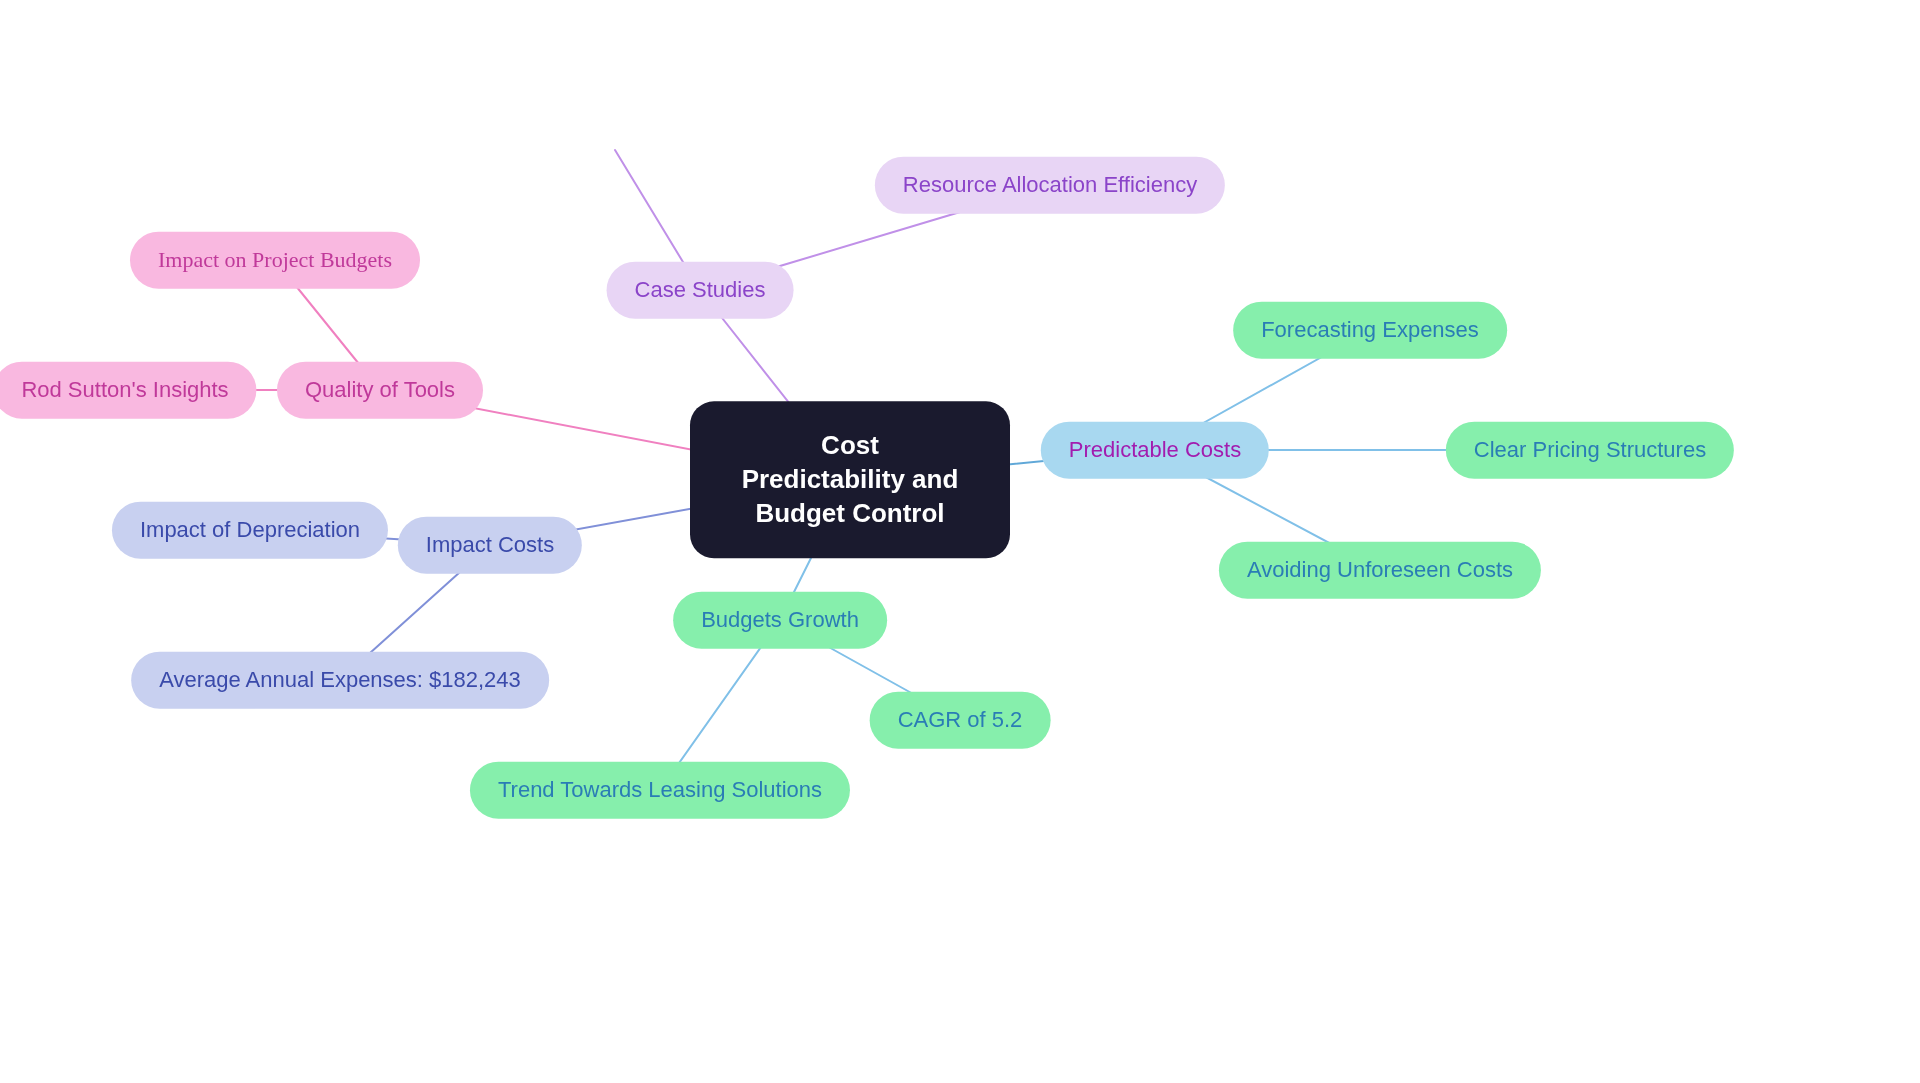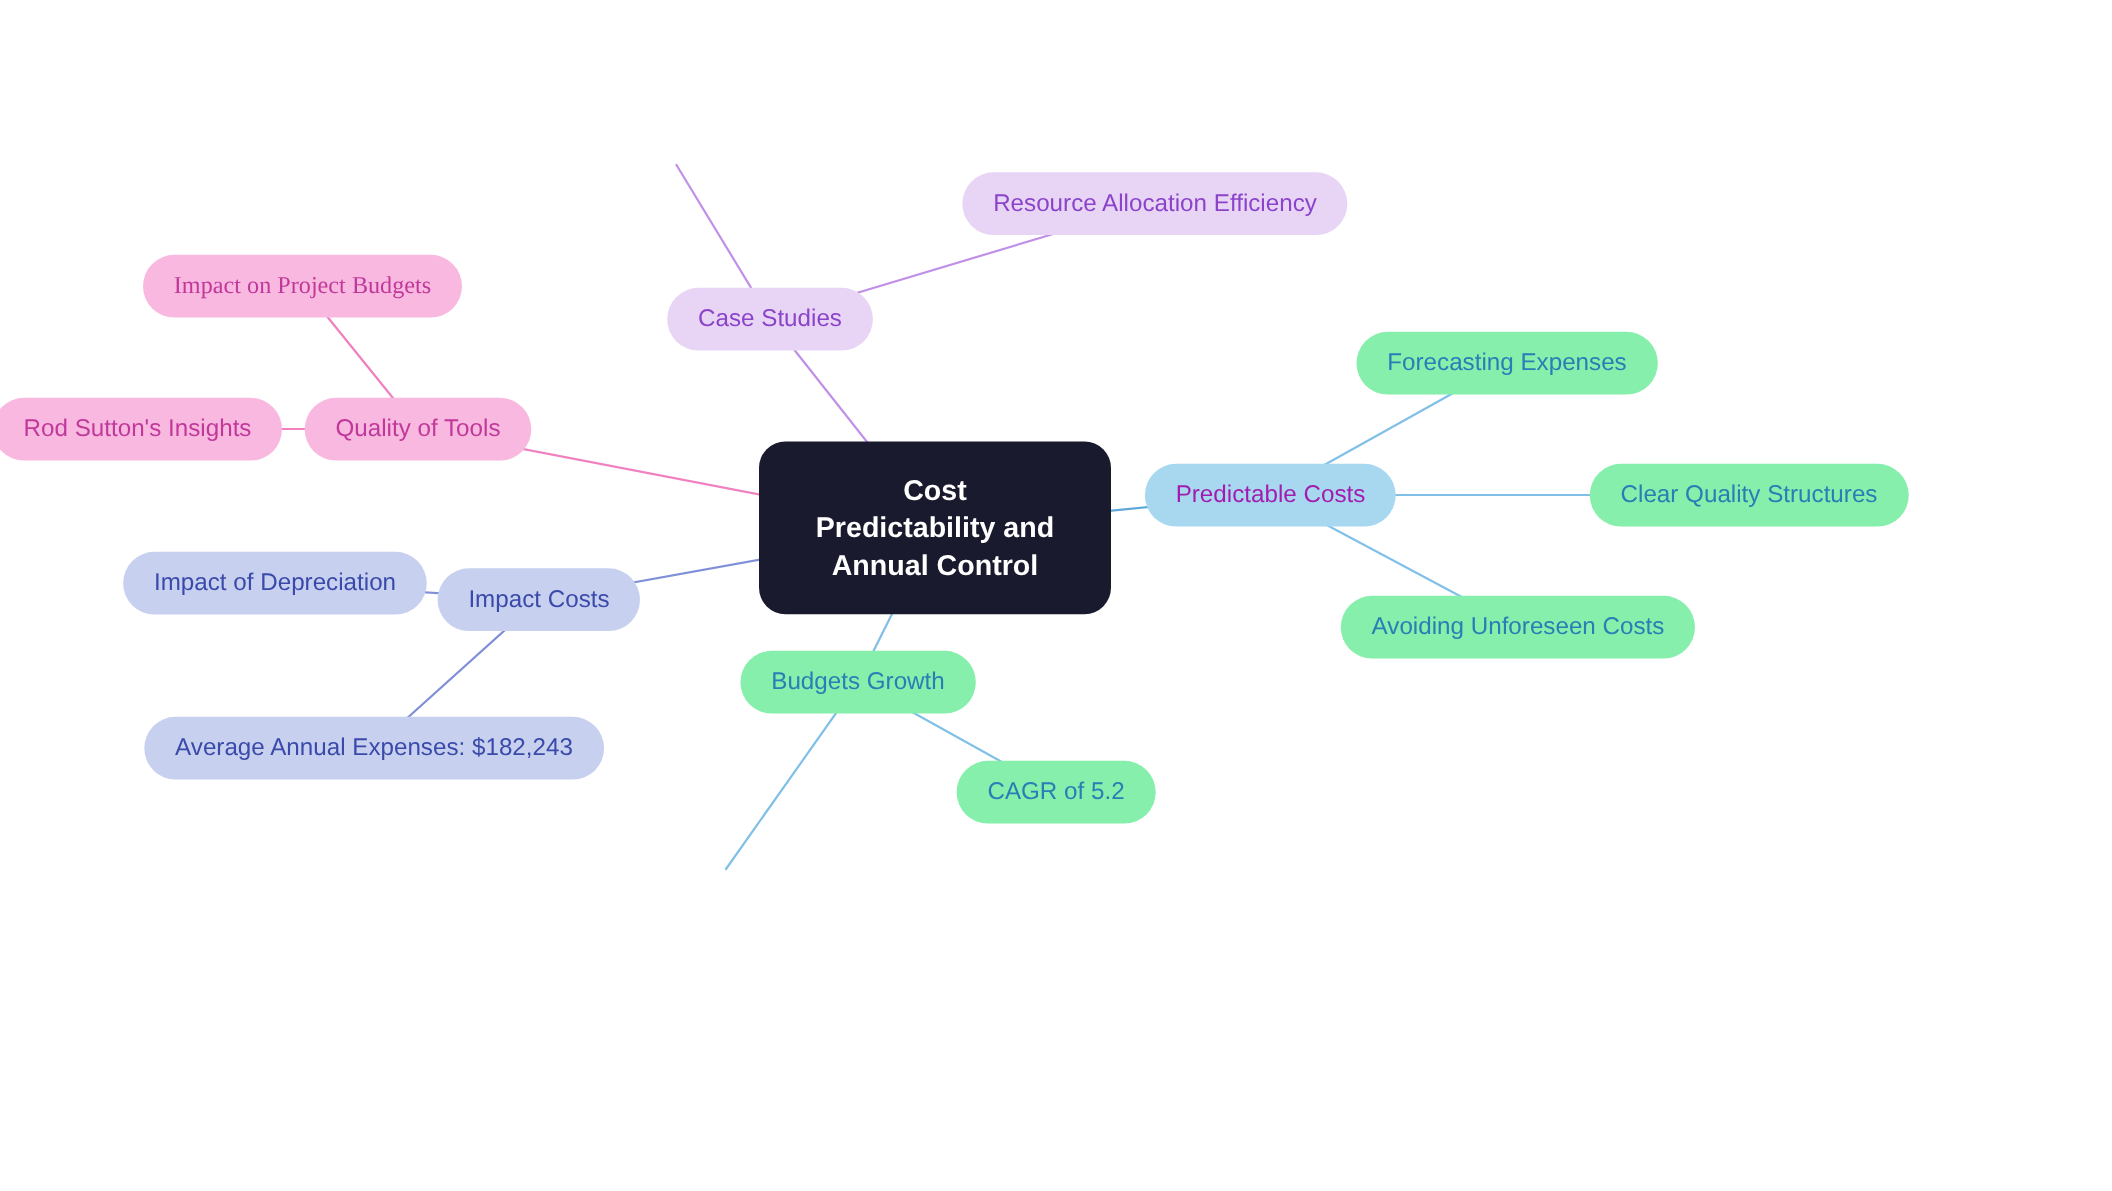--- a/index.html
+++ b/index.html
@@ -84,28 +84,29 @@
       <line x1="1155" y1="450" x2="1370" y2="330" stroke="#80c0e8" stroke-width="2" stroke-linecap="round"></line>
       <line x1="1155" y1="450" x2="1590" y2="450" stroke="#80c0e8" stroke-width="2" stroke-linecap="round"></line>
       <line x1="1155" y1="450" x2="1380" y2="570" stroke="#80c0e8" stroke-width="2" stroke-linecap="round"></line>
       <line x1="850" y1="480" x2="490" y2="545" stroke="#8090d8" stroke-width="2" stroke-linecap="round"></line>
       <line x1="490" y1="545" x2="250" y2="530" stroke="#8090d8" stroke-width="2" stroke-linecap="round"></line>
       <line x1="490" y1="545" x2="340" y2="680" stroke="#8090d8" stroke-width="2" stroke-linecap="round"></line>
       <line x1="850" y1="480" x2="780" y2="620" stroke="#80c0e8" stroke-width="2" stroke-linecap="round"></line>
       <line x1="780" y1="620" x2="660" y2="790" stroke="#80c0e8" stroke-width="2" stroke-linecap="round"></line>
       <line x1="780" y1="620" x2="960" y2="720" stroke="#80c0e8" stroke-width="2" stroke-linecap="round"></line>
     </svg>
-<div class="node node-center" style="left: 850px; top: 480px;">Cost Predictability and Annual Control</div>
+<div class="node node-center" style="left: 850px; top: 480px;">Cost Predictability and Budget Control</div>
     <div class="node node-pink" style="left: 380px; top: 390px;">Quality of Tools</div>
     <div class="node node-pink" style="left: 275px; top: 260px; font-family: Liberation Serif, serif;">Impact on Project Budgets</div>
     <div class="node node-pink" style="left: 125px; top: 390px;">Rod Sutton's Insights</div>
     <div class="node node-lavender" style="left: 700px; top: 290px;">Case Studies</div>
     <div class="node node-lavender" style="left: 1050px; top: 185px;">Resource Allocation Efficiency</div>
     <div class="node node-blue-mid" style="left: 1155px; top: 450px;">Predictable Costs</div>
     <div class="node node-blue-light" style="left: 1370px; top: 330px;">Forecasting Expenses</div>
-    <div class="node node-blue-light" style="left: 1590px; top: 450px;">Clear Quality Structures</div>
+    <div class="node node-blue-light" style="left: 1590px; top: 450px;">Clear Pricing Structures</div>
     <div class="node node-blue-light" style="left: 1380px; top: 570px;">Avoiding Unforeseen Costs</div>
     <div class="node node-periwinkle" style="left: 490px; top: 545px;">Impact Costs</div>
     <div class="node node-periwinkle" style="left: 250px; top: 530px;">Impact of Depreciation</div>
     <div class="node node-periwinkle" style="left: 340px; top: 680px;">Average Annual Expenses: $182,243</div>
     <div class="node node-blue-light" style="left: 780px; top: 620px;">Budgets Growth</div>
+    <div class="node node-blue-light" style="left: 660px; top: 790px;">Trend Towards Leasing Solutions</div>
     <div class="node node-blue-light" style="left: 960px; top: 720px;">CAGR of 5.2</div>
   </div>
 
 </body></html>

